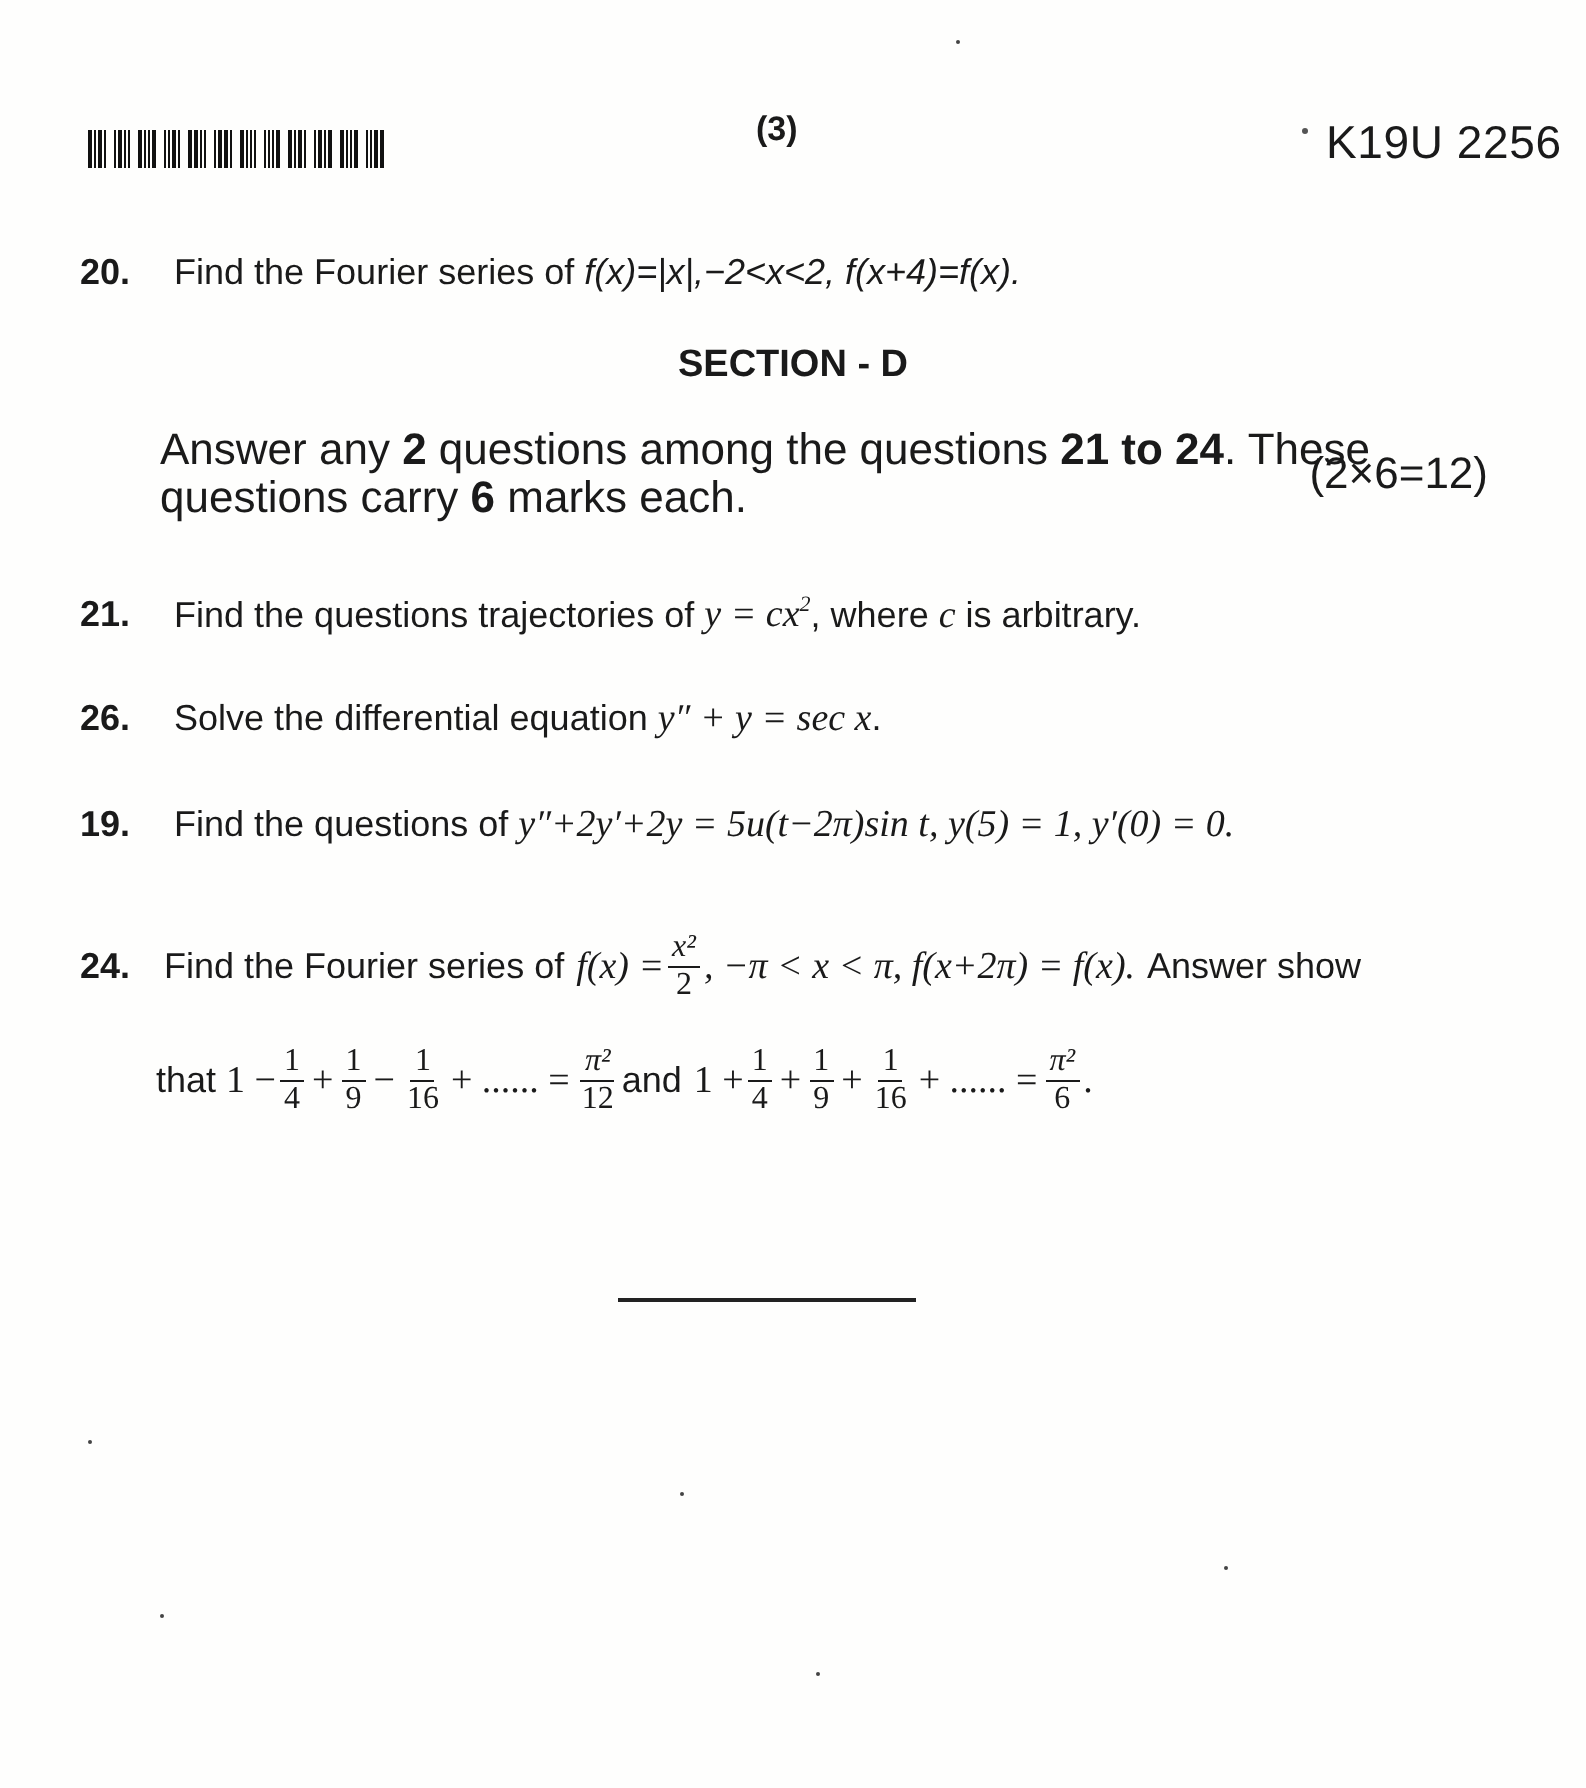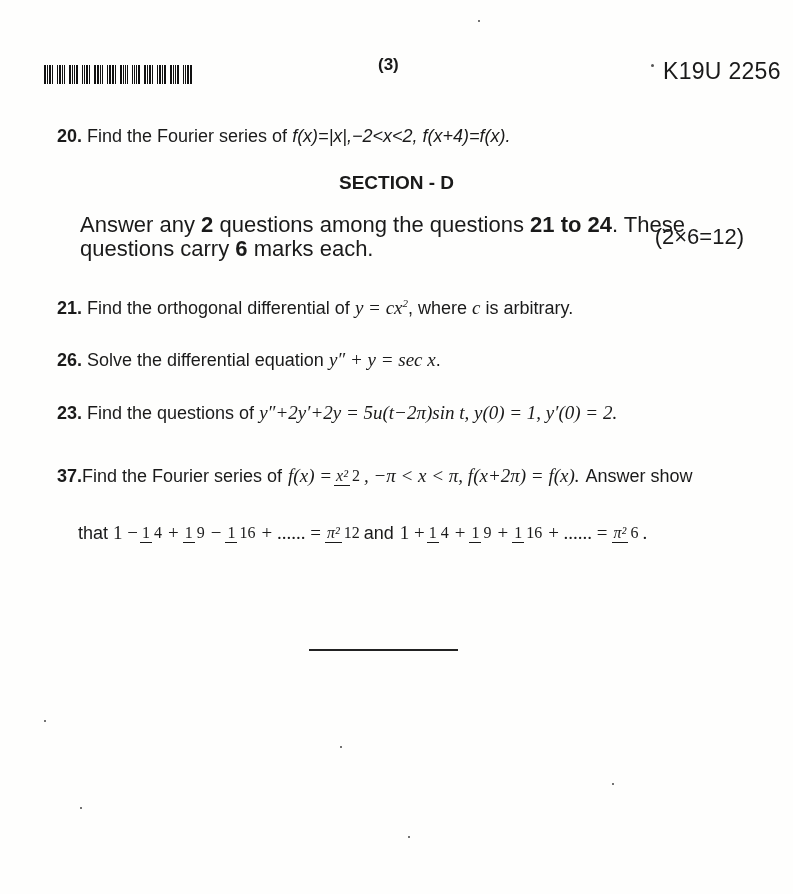--- a/index.html
+++ b/index.html
@@ -15,30 +15,30 @@
   .abs { position: absolute; white-space: nowrap; }
   .barcode {
     left: 44px; top: 65px; height: 19px; width: 212px;
     display: flex; align-items: stretch; gap: 4px;
   }
   .bar-group { display: flex; gap: 1px; align-items: stretch; }
   .bar-group span { background: #111; display: block; }
   .page-num { left: 378px; top: 55px; font-weight: bold; font-size: 17px; }
   .paper-code { left: 635px; top: 58px; font-weight: normal; font-size: 23px; letter-spacing: 0.3px; margin-left: 28px; }
   .paper-code .dot { position:absolute; left:-12px; top:6px; width:3px; height:3px; background:#555; border-radius:50%; }
-  .q { font-size: 18px; text-align: right; }
+  .q { font-size: 18px; }
   .qnum { font-weight: bold; display: inline-block; width: 42px; }
   .math { font-family: "Liberation Serif", serif; font-style: italic; font-size: 19px; }
   .mathr { font-family: "Liberation Serif", serif; font-size: 19px; }
   .sans-math { font-family: "Liberation Sans", sans-serif; font-size: 18px; }
   .sec-title { left: 0; width: 793px; text-align: center; top: 172px; font-weight: bold; font-size: 19px; }
   .instr { left: 80px; top: 213px; font-size: 22px; line-height: 24px; width: 664px; white-space: normal; }
   .instr b { font-weight: bold; }
   .instr-marks { position: absolute; right: 0; top: 12px; font-weight: normal; }
-  .frac { display: inline-flex; flex-direction: row; align-items: center; vertical-align: middle; margin: 0 2px; font-family: "Liberation Serif", serif; font-size: 16px; line-height: 18px; }
+  .frac { display: inline-flex; flex-direction: column; align-items: center; vertical-align: middle; margin: 0 2px; font-family: "Liberation Serif", serif; font-size: 16px; line-height: 18px; }
   .frac .num { border-bottom: 1.2px solid #1a1a1a; padding: 0 2px; }
   .frac .den { padding: 0 2px; }
   sup { font-size: 11px; }
   .rule { left: 309px; top: 649px; width: 149px; height: 2px; background: #222; }
   .speck { position: absolute; background: #444; border-radius: 50%; width: 2px; height: 2px; }
 </style>
 </head>
 <body>
 
 <div class="page">
@@ -131,40 +131,40 @@
 
   <div class="abs sec-title">SECTION - D</div>
 
   <div class="abs instr">
     <span>Answer any </span><b>2</b><span> questions among the questions </span><b>21 to 24</b><span>. These questions carry </span><b>6</b><span> marks each.</span>
     <span class="instr-marks">(2×6=12)</span>
   </div>
 
   <div class="abs q" style="left:40px; top:297px;">
     <span class="qnum">21.</span>
-    <span>Find the orthogonal differential of</span>
+    <span>Find the questions trajectories of</span>
     <span class="math"><span>y = cx</span><sup>2</sup></span><span>, where</span>
     <span class="math">c</span>
     <span>is arbitrary.</span>
   </div>
 
   <div class="abs q" style="left:40px; top:349px;">
     <span class="qnum">26.</span>
     <span>Solve the differential equation</span>
     <span class="math">y″ + y = sec x</span><span>.</span>
   </div>
 
   <div class="abs q" style="left:40px; top:402px;">
-    <span class="qnum">23.</span>
+    <span class="qnum">19.</span>
     <span>Find the questions of</span>
-    <span class="math">y″+2y′+2y = 5u(t−2π)sin t, y(0) = 1, y′(0) = 2.</span>
+    <span class="math">y″+2y′+2y = 5u(t−2π)sin t, y(5) = 1, y′(0) = 0.</span>
   </div>
 
   <div class="abs q" style="left:40px; top:465px; display:flex; align-items:center;">
-    <span class="qnum">37.</span>
+    <span class="qnum">24.</span>
     <span style="margin-right:6px;">Find the Fourier series of</span>
     <span class="math">f(x) =</span>
     <span class="frac">
       <span class="num" style="font-style:italic;">x²</span>
       <span class="den">2</span>
     </span>
     <span class="math">, −π &lt; x &lt; π, f(x+2π) = f(x).</span>
     <span style="margin-left:6px;">Answer show</span>
   </div>
 

